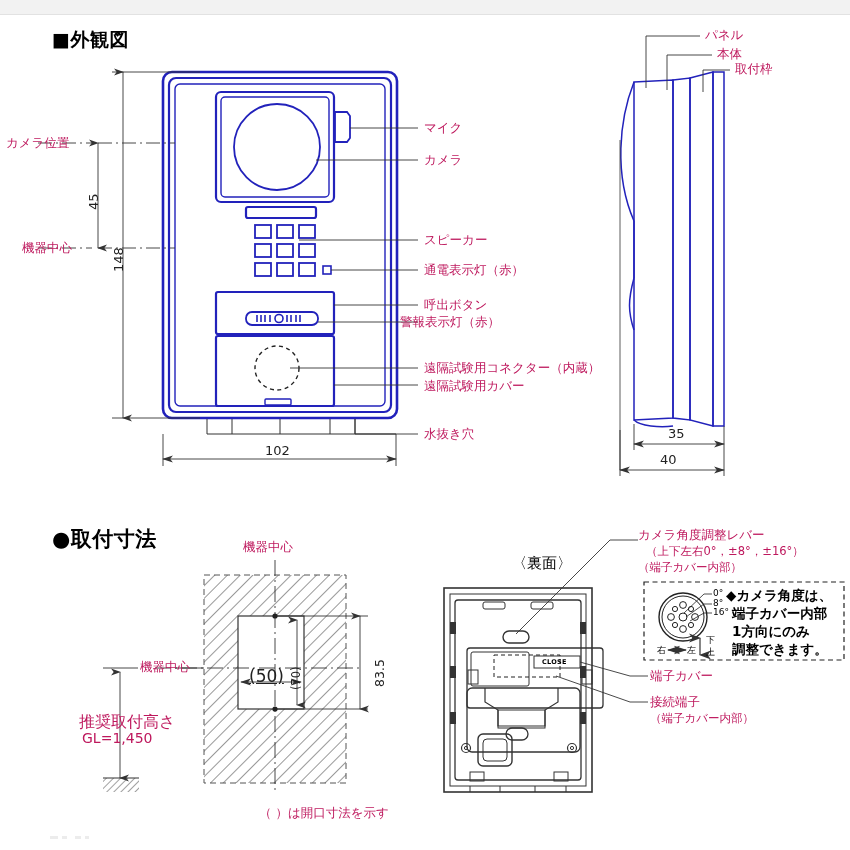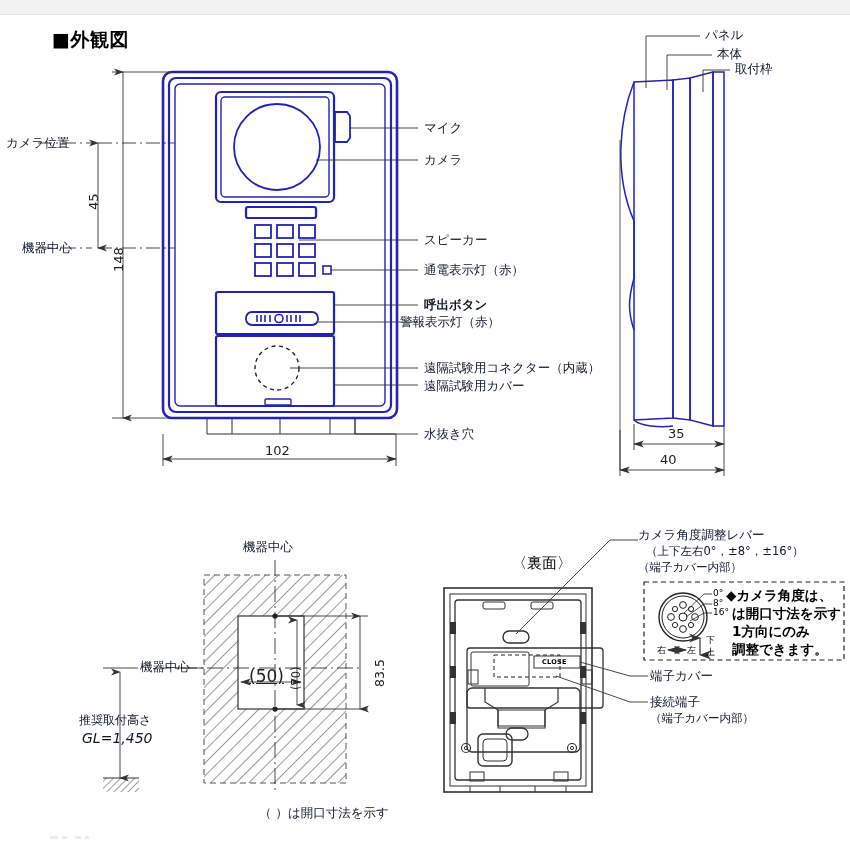--- a/index.html
+++ b/index.html
@@ -44,21 +44,21 @@
   #heading-gaikan {
     left: 52px; top: 27px;
     font-size: 19px;
   }
   #heading-toritsuke {
     left: 52px; top: 525px;
     font-size: 21px;
   }
   .lbl {
     position: absolute;
-    color: #0f172a;
+    color: #be185d;
     font-size: 12.5px;
     white-space: nowrap;
     line-height: 1.18;
   }
   .lbl-sm {
     font-size: 11.5px;
   }
   .lbl-xs {
     font-size: 9px;
   }
@@ -378,49 +378,50 @@
 
     <g opacity="0.18">
       <rect x="50" y="836" width="8" height="3" fill="#999"></rect>
       <rect x="62" y="836" width="5" height="3" fill="#999"></rect>
       <rect x="75" y="836" width="6" height="3" fill="#999"></rect>
       <rect x="85" y="836" width="4" height="3" fill="#999"></rect>
     </g>
   </svg>
 
   <div class="heading" id="heading-gaikan">■外観図</div>
+  <div class="heading" id="heading-toritsuke">●取付寸法</div>
 
   <div class="lbl" style="left:6px; top:136px;">カメラ位置</div>
   <div class="lbl" style="left:22px; top:241px;">機器中心</div>
 
   <div class="lbl" style="left:424px; top:121px;">マイク</div>
   <div class="lbl" style="left:424px; top:153px;">カメラ</div>
   <div class="lbl" style="left:424px; top:233px;">スピーカー</div>
   <div class="lbl" style="left:424px; top:263px;">通電表示灯（赤）</div>
-  <div class="lbl" style="left:424px; top:298px;font-weight:bold;">呼出ボタン</div>
+  <div class="lbl" style="left:424px; top:298px;">呼出ボタン</div>
   <div class="lbl" style="left:400px; top:315px;">警報表示灯（赤）</div>
   <div class="lbl" style="left:424px; top:361px;">遠隔試験用コネクター（内蔵）</div>
   <div class="lbl" style="left:424px; top:379px;">遠隔試験用カバー</div>
   <div class="lbl" style="left:424px; top:427px;text-align:center;">水抜き穴</div>
 
   <div class="dim dim-rot" style="left:86px; top:210px;">45</div>
   <div class="dim dim-rot" style="left:111px; top:272px;">148</div>
   <div class="dim" style="left:265px; top:443px;">102</div>
 
   <div class="lbl" style="left:705px; top:28px;">パネル</div>
   <div class="lbl" style="left:717px; top:47px;">本体</div>
   <div class="lbl" style="left:735px; top:62px;">取付枠</div>
 
   <div class="dim" style="left:668px; top:426px;">35</div>
   <div class="dim" style="left:660px; top:452px;">40</div>
 
   <div class="lbl" style="left:243px; top:540px;">機器中心</div>
   <div class="lbl" style="left:140px; top:660px;">機器中心</div>
-  <div class="lbl" style="left:79px; top:713px; font-size:12px;">推奨取付高さ</div>
-  <div class="lbl" style="left:82px; top:730px; font-size:14px;font-style:italic;">GL=1,450</div>
+  <div class="lbl" style="left:79px; top:713px; font-size:16px;">推奨取付高さ</div>
+  <div class="lbl" style="left:82px; top:730px; font-size:14px;">GL=1,450</div>
 
   <div class="dim dim-rot lbl-sm" style="left:289px; top:690px; font-size:11.5px;">(70)</div>
   <div class="dim lbl-sm" style="left:249px; top:666px; font-size:17px;text-decoration:underline;">(50)</div>
   <div class="dim dim-rot" style="left:372px; top:687px; font-size:12.5px;">83.5</div>
 
   <div class="lbl" style="left:259px; top:806px; font-size:12.5px;">（ ）は開口寸法を示す</div>
 
   <div class="urabun" style="left:512px; top:554px;">〈裏面〉</div>
   <div class="lbl" style="left:638px; top:528px;text-align:right;">カメラ角度調整レバー</div>
   <div class="lbl lbl-sm" style="left:638px; top:545px;margin-left:8px;">（上下左右0°，±8°，±16°）</div>
@@ -434,17 +435,17 @@
   <div class="lbl-xs" style="position:absolute; left:713px; top:588px;">0°</div>
   <div class="lbl-xs" style="position:absolute; left:713px; top:598px;">8°</div>
   <div class="lbl-xs" style="position:absolute; left:713px; top:607px;">16°</div>
 
   <div class="lbl-xs" style="position:absolute; left:657px; top:644px;">右</div>
   <div class="lbl-xs" style="position:absolute; left:687px; top:644px;">左</div>
   <div class="lbl-xs" style="position:absolute; left:706px; top:634px;">下</div>
   <div class="lbl-xs" style="position:absolute; left:706px; top:646px;">上</div>
 
   <div class="note-box-text" style="left:726px; top:587px;">◆カメラ角度は、</div>
-  <div class="note-box-text" style="left:732px; top:605px;">は開口寸法を示す</div>
+  <div class="note-box-text" style="left:732px; top:605px;">端子カバー内部</div>
   <div class="note-box-text" style="left:732px; top:623px;">1方向にのみ</div>
   <div class="note-box-text" style="left:732px; top:641px;">調整できます。</div>
 
 </div>
 
 </body></html>

